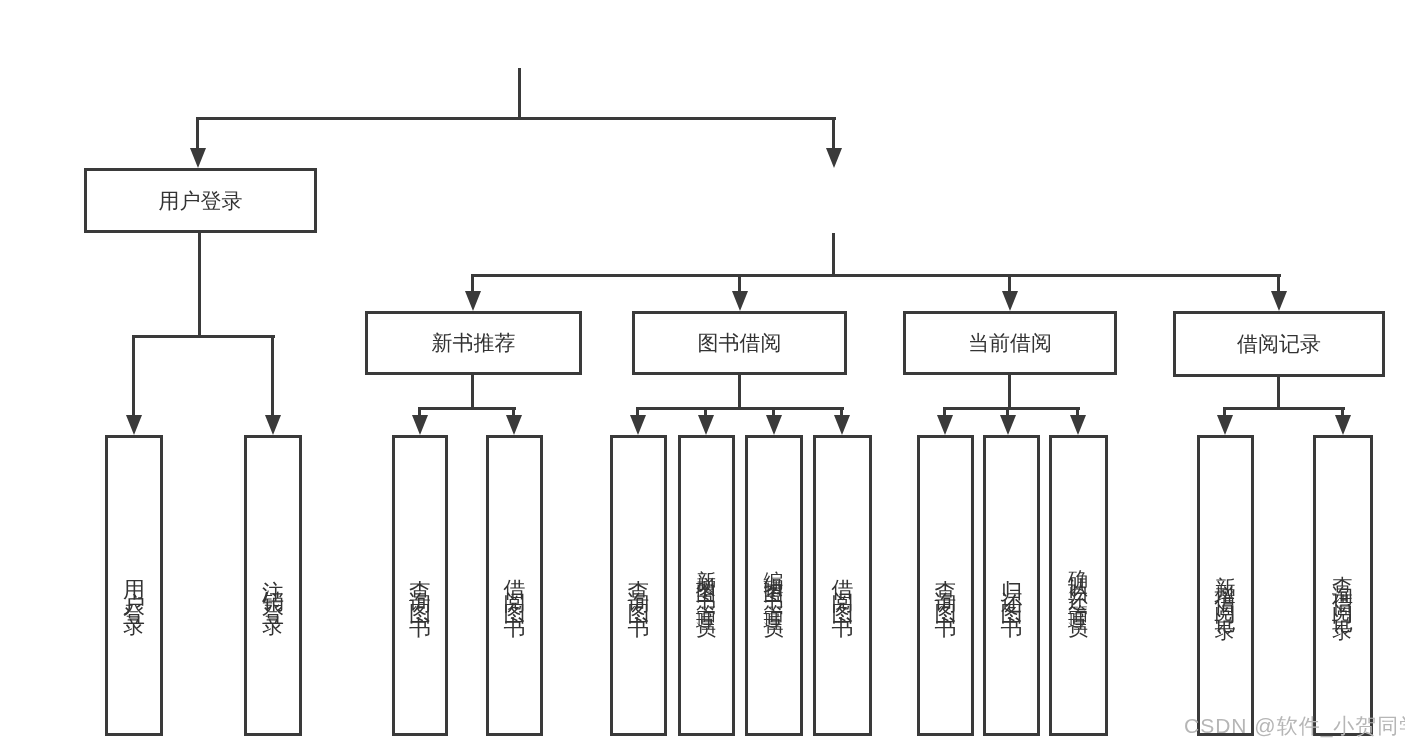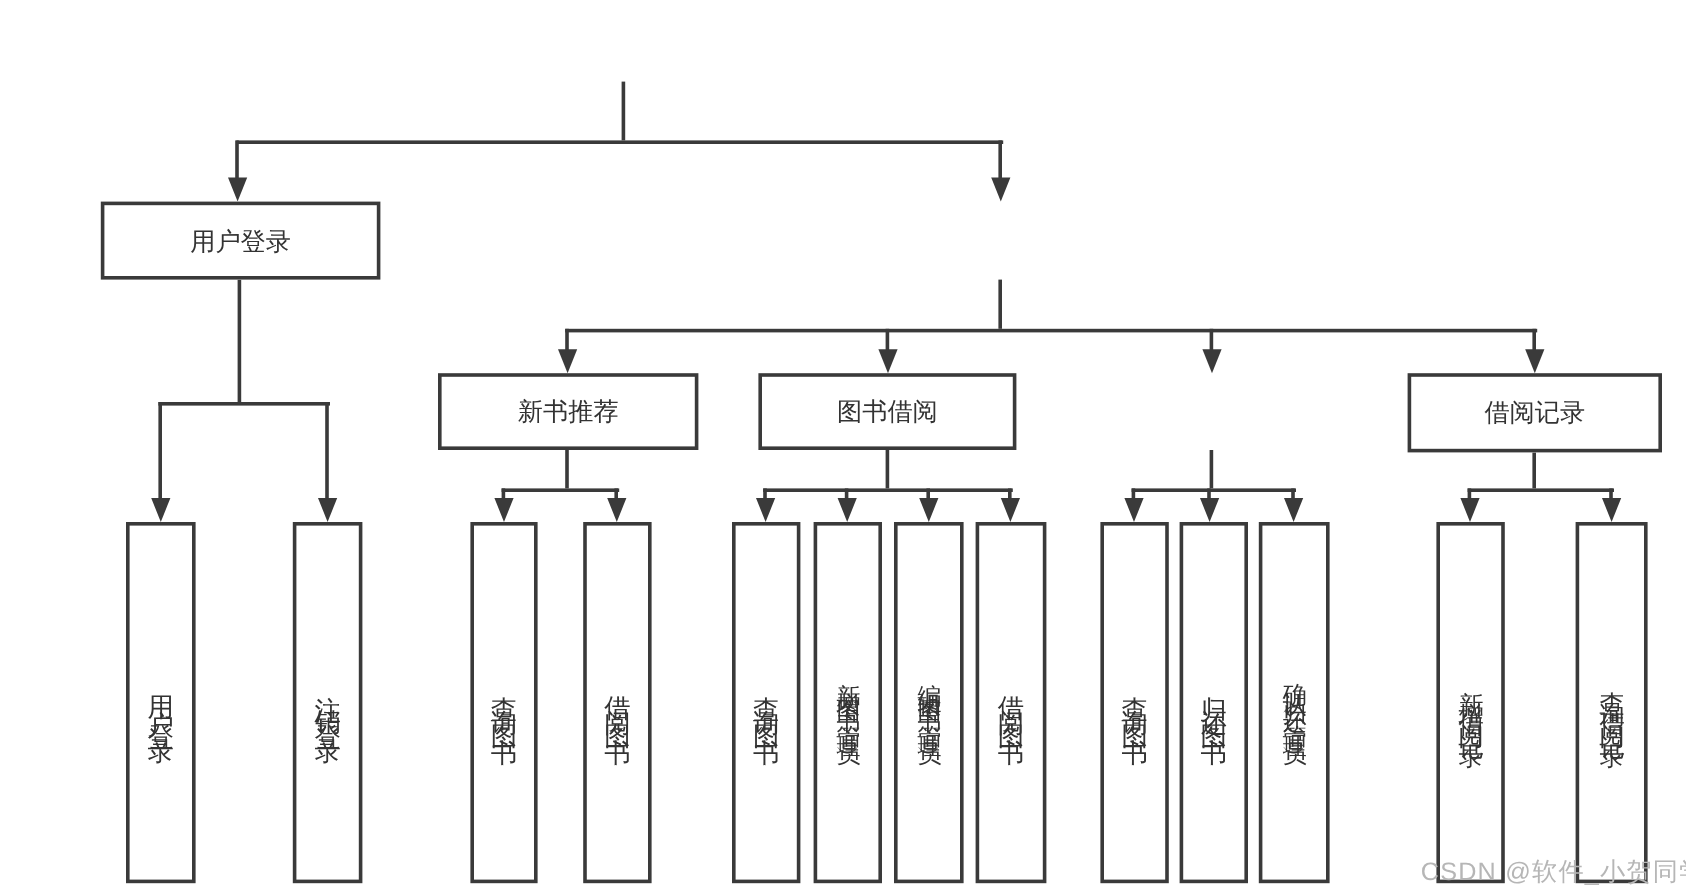--- a/index.html
+++ b/index.html
@@ -87,20 +87,23 @@
   <div class="node" style="left:84px;top:168px;width:233px;height:65px">
     <span>用户登录</span>
   </div>
 
   <div class="node" style="left:365px;top:311px;width:217px;height:64px">
     <span>新书推荐</span>
   </div>
   <div class="node" style="left:632px;top:311px;width:215px;height:64px">
     <span>图书借阅</span>
   </div>
+  <div class="node" style="left:903px;top:311px;width:214px;height:64px">
+    <span>当前借阅</span>
+  </div>
   <div class="node" style="left:1173px;top:311px;width:212px;height:66px">
     <span>借阅记录</span>
   </div>
 
   <div class="node leaf" style="left:105px;top:435px;width:58px;height:301px">
     <span class="vtext">用户登录</span>
   </div>
   <div class="node leaf" style="left:244px;top:435px;width:58px;height:301px">
     <span class="vtext">注销登录</span>
   </div>

